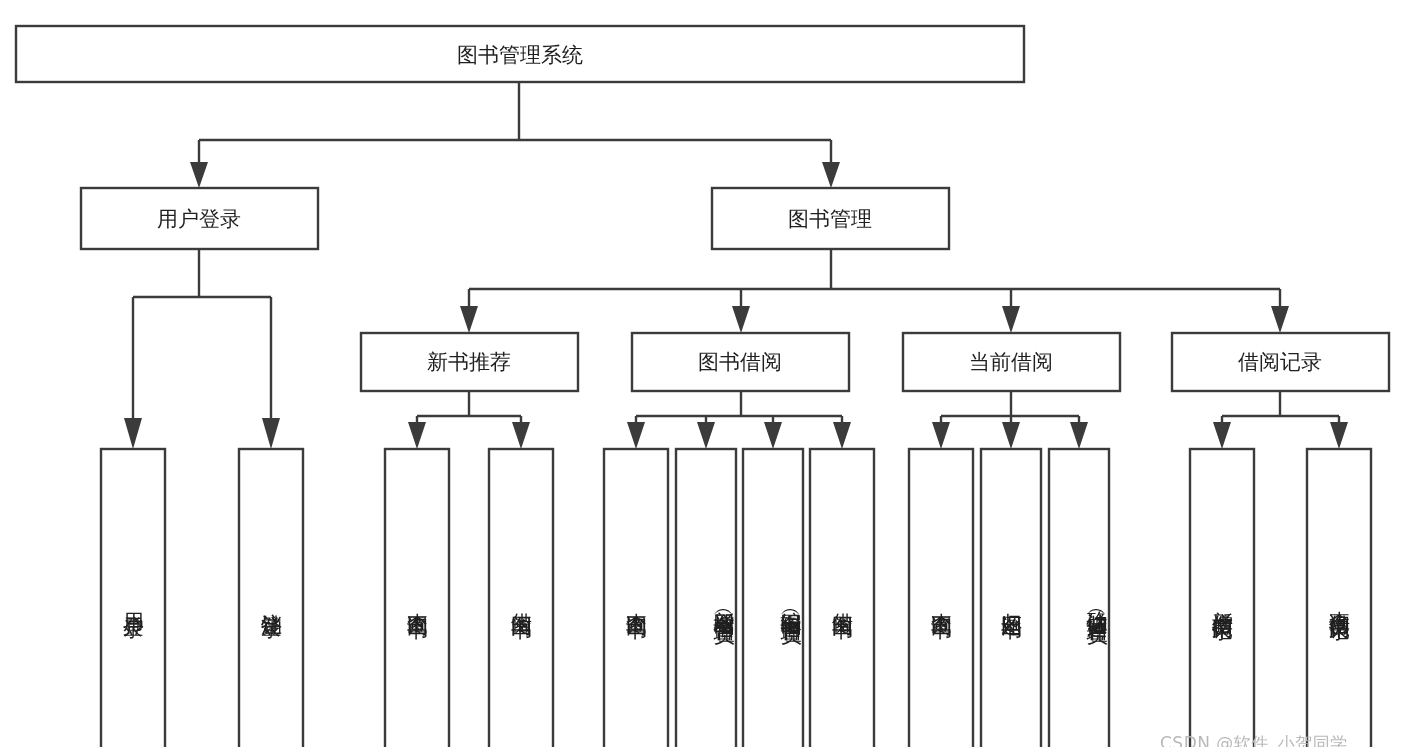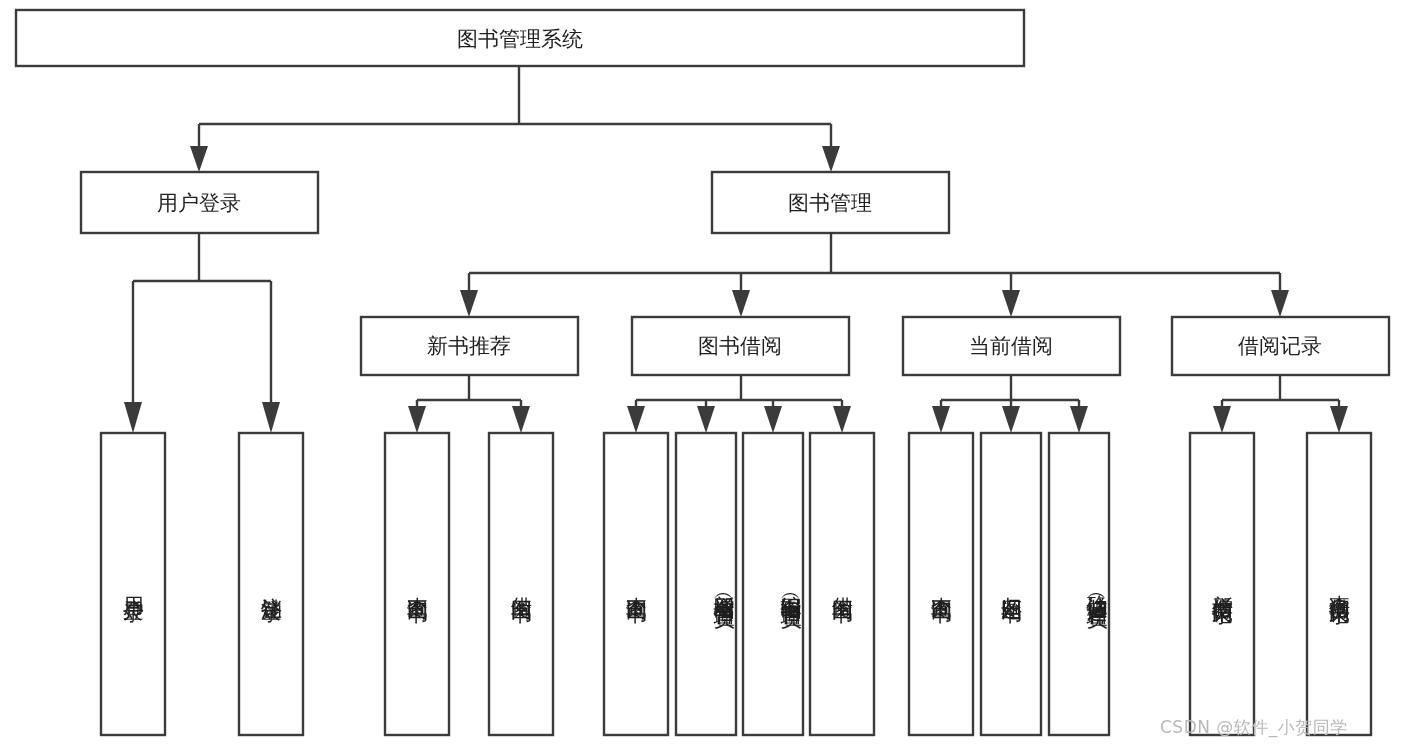--- a/index.html
+++ b/index.html
@@ -12,20 +12,21 @@
     width: 1405px;
     height: 747px;
     overflow: hidden;
     font-family: "DejaVu Sans", "Liberation Sans", sans-serif;
   }
   #diagram-root {
     position: relative;
     width: 1405px;
     height: 634px;
     background: #ffffff;
+    margin-top: 16px;
   }
   svg#flow-svg {
     position: absolute;
     left: 0;
     top: 0;
     width: 1405px;
     height: 747px;
     display: block;
   }
   .node-rect {

